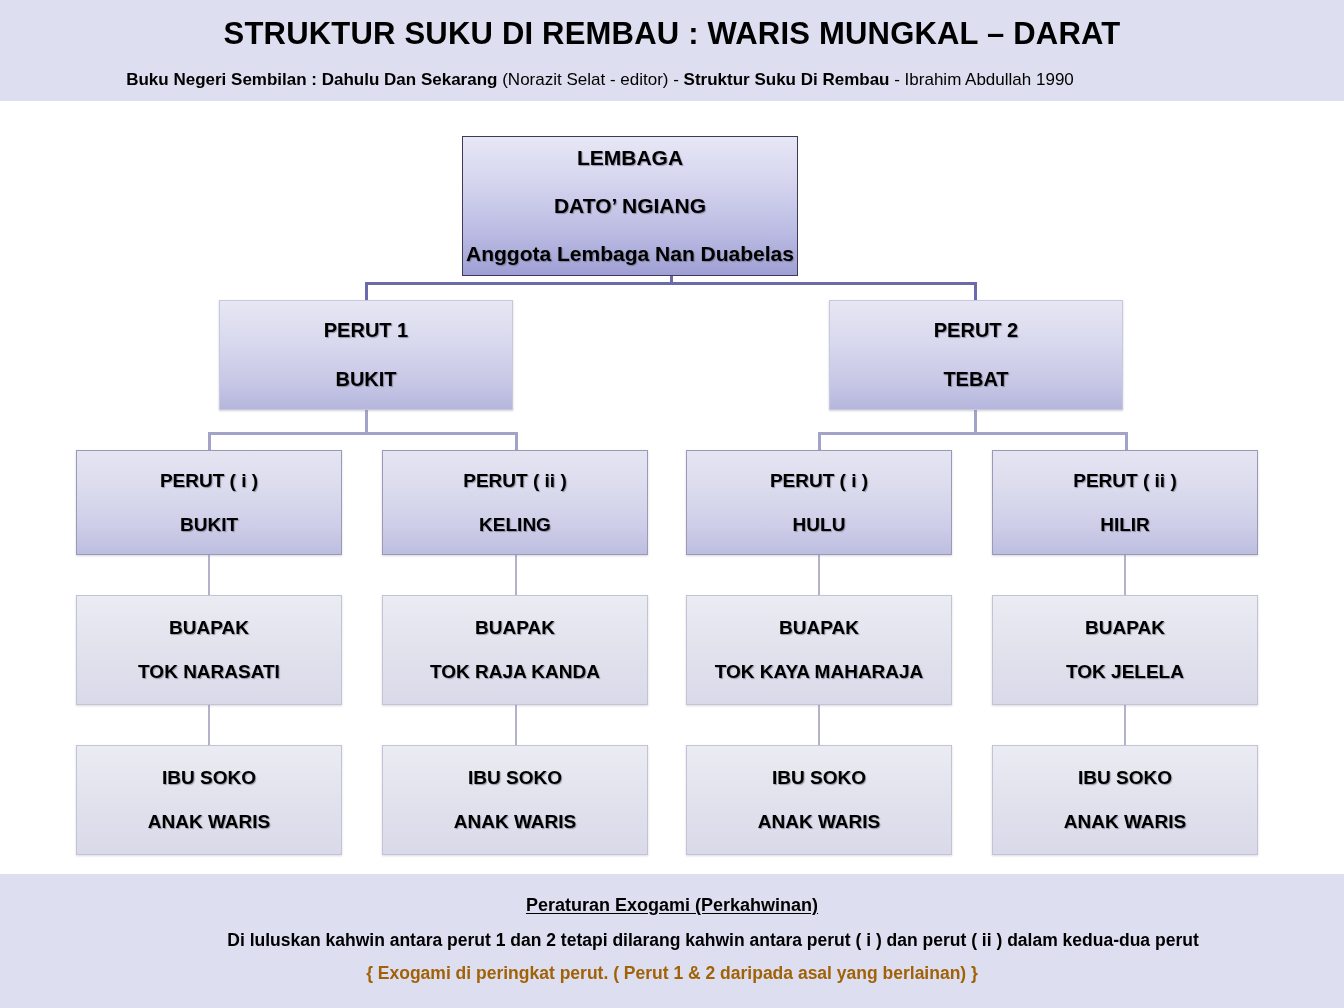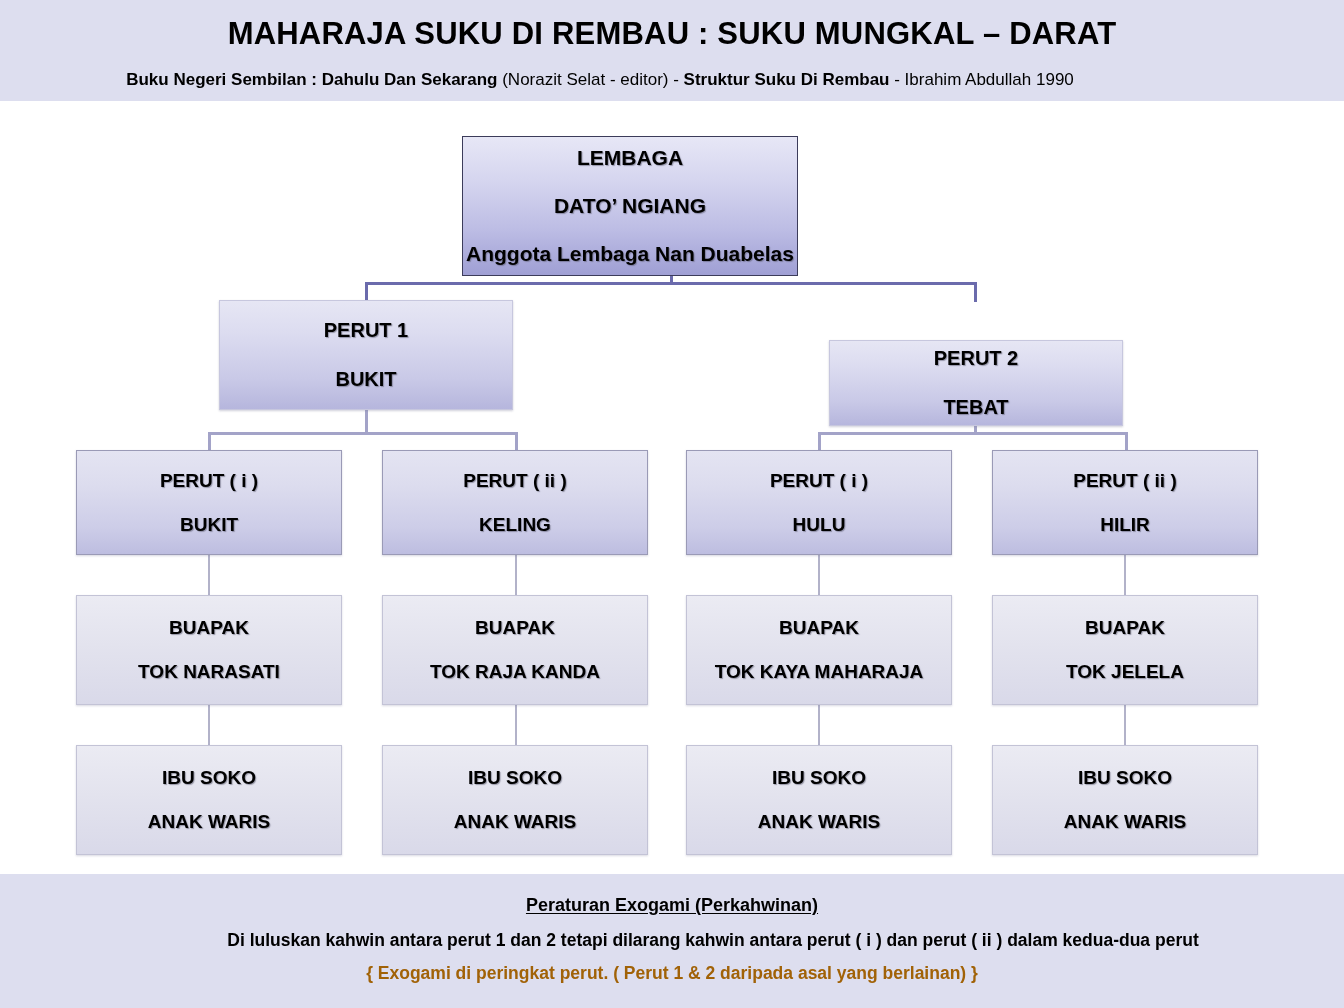--- a/index.html
+++ b/index.html
@@ -158,21 +158,21 @@
   .conn.h-strong { height: 3px; background: #6b6bac; }
   .conn.v-mid    { width: 3px;  background: #a3a3c8; }
   .conn.h-mid    { height: 3px; background: #a3a3c8; }
   .conn.v-thin   { width: 2px;  background: #b2b2c9; }
 </style>
 </head>
 <body>
 
 <div id="header-band" class="band"></div>
 
-<div id="page-title">MAHARAJA SUKU DI REMBAU : SUKU MUNGKAL – DARAT</div>
+<div id="page-title">STRUKTUR SUKU DI REMBAU : WARIS MUNGKAL – DARAT</div>
 
 <div id="citation-line"><span class="bold">Buku Negeri Sembilan : Dahulu Dan Sekarang</span><span class="reg"> (Norazit Selat - editor)  - </span><span class="bold">Struktur Suku Di Rembau</span><span class="reg"> - Ibrahim Abdullah 1990</span></div>
 
 <div class="conn v-strong" style="left:670px; top:260px; height:24px;"></div>
 <div class="conn h-strong" style="left:365px; top:282px; width:611px;"></div>
 <div class="conn v-strong" style="left:365px; top:282px; height:20px;"></div>
 <div class="conn v-strong" style="left:974px; top:282px; height:20px;"></div>
 
 <div class="conn v-mid" style="left:365px; top:410px; height:24px;"></div>
 <div class="conn h-mid" style="left:208px; top:432px; width:310px;"></div>
@@ -198,21 +198,21 @@
   <div class="line1">LEMBAGA</div>
   <div class="line2">DATO’  NGIANG</div>
   <div class="line3">Anggota Lembaga Nan Duabelas</div>
 </div>
 
 <div class="node perut" style="left:219px; top:300px; width:294px; height:110px;">
   <div class="line1">PERUT   1</div>
   <div class="line2">BUKIT</div>
 </div>
 
-<div class="node perut" style="left:829px; top:300px; width:294px; height:86px;margin-top:40px;">
+<div class="node perut" style="left:829px; top:300px; width:294px; height:110px;">
   <div class="line1">PERUT   2</div>
   <div class="line2">TEBAT</div>
 </div>
 
 <div class="node perut-sub" style="left:76px; top:450px; width:266px; height:105px;">
   <div class="line1">PERUT  ( i )</div>
   <div class="line2">BUKIT</div>
 </div>
 
 <div class="node perut-sub" style="left:382px; top:450px; width:266px; height:105px;">

